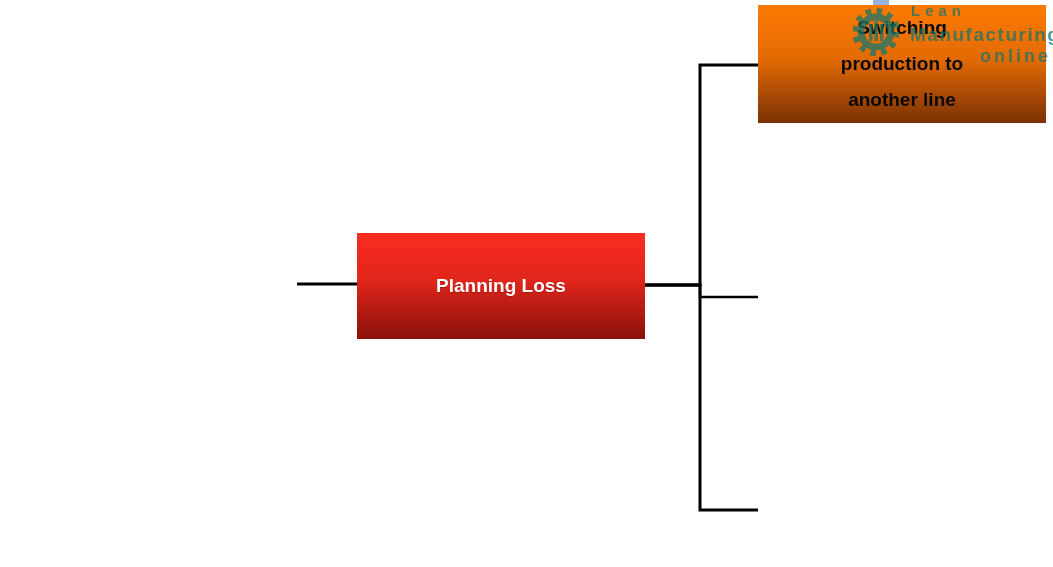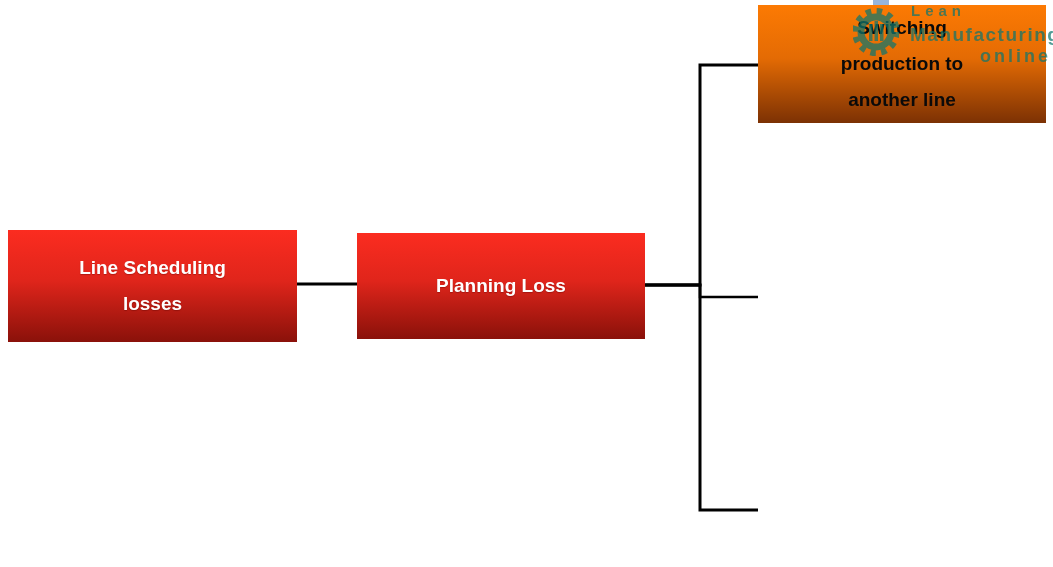--- a/index.html
+++ b/index.html
@@ -101,24 +101,20 @@
 
     <path d="M297,284 L357,284" stroke="#000000" stroke-width="3" fill="none"></path>
 
     <path d="M645,285 L700,285 L700,65 L758,65" stroke="#000000" stroke-width="3" fill="none"></path>
 
     <path d="M645,285 L700,285 L700,297 L758,297" stroke="#000000" stroke-width="2.5" fill="none"></path>
 
     <path d="M645,285 L700,285 L700,510 L758,510" stroke="#000000" stroke-width="3" fill="none"></path>
   </svg>
 
-  <div id="node-root" class="node node-red">
-    <span>Line Scheduling
-losses</span>
-  </div>
 
   <div id="node-planning" class="node node-red">
     <span>Planning Loss</span>
   </div>
 
   <div id="node-branch1" class="node node-orange">
     <span>Switching
 production to
 another line</span>
   </div>

